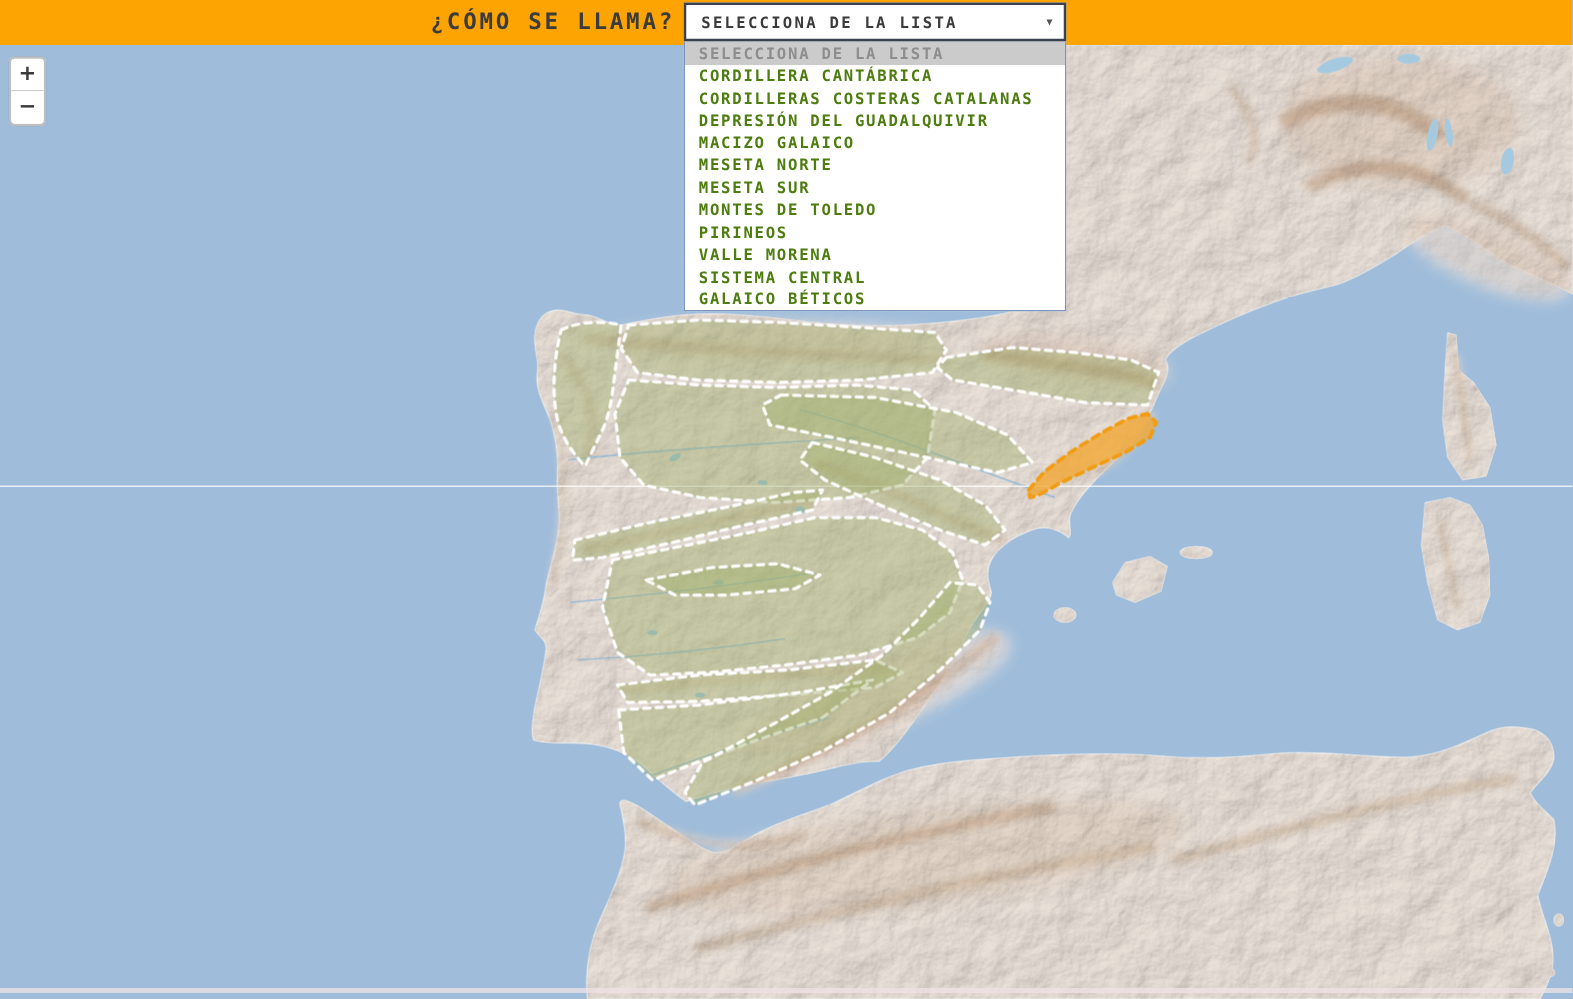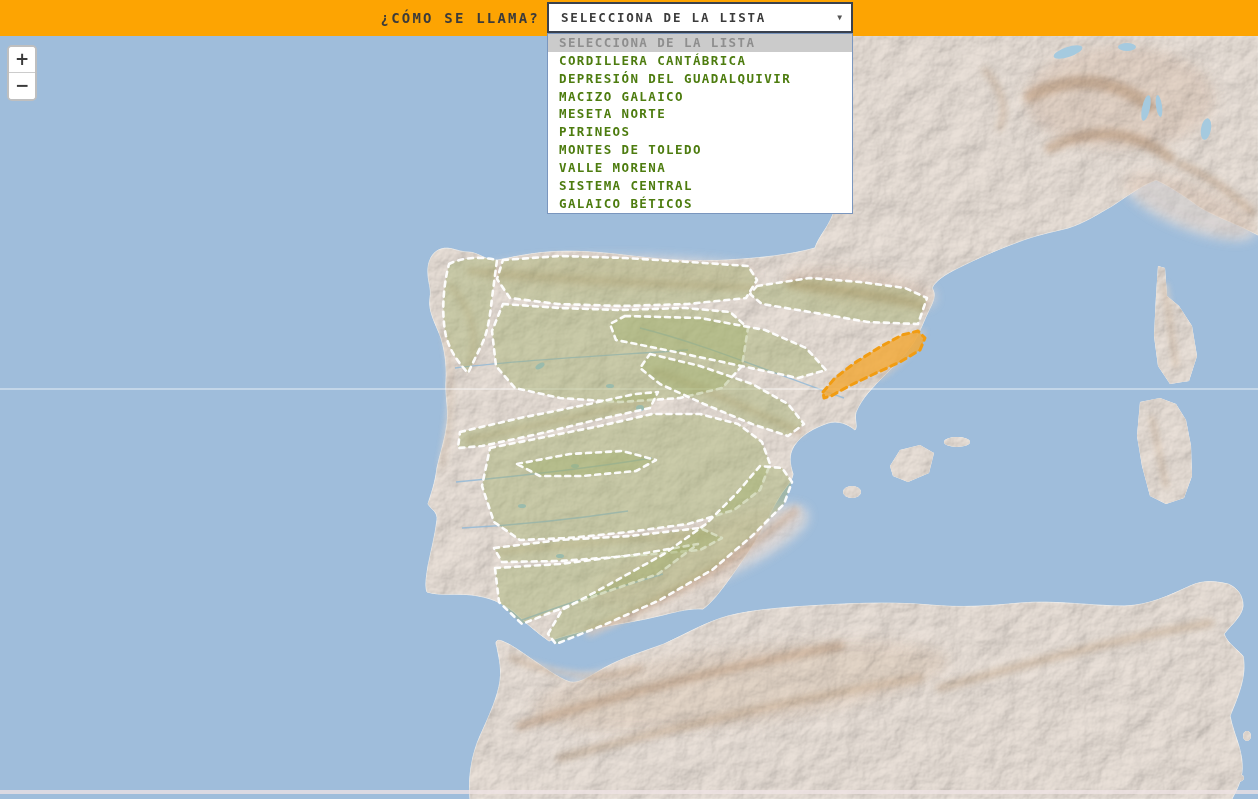--- a/index.html
+++ b/index.html
@@ -8,21 +8,21 @@
     background:#9FBDDB;
     font-family:"DejaVu Sans Mono","Liberation Mono",monospace;
   }
   
   .header{
     position:absolute;left:0;top:0;width:1258px;height:36px;
     background:#FDA402;z-index:30;
   }
   .question{
     position:absolute;right:718px;top:0;height:32px;line-height:36px;
-    font-size:14px;font-weight:bold;letter-spacing:2.2px;color:#3B3B3B;
+    font-size:18px;font-weight:bold;letter-spacing:2.2px;color:#3B3B3B;
     white-space:nowrap;
   }
   .select-box{
     position:absolute;left:547px;top:2px;width:306px;height:31px;
     background:#ffffff;border:2px solid #39414E;box-sizing:border-box;
     cursor:pointer;z-index:35;
   }
   .select-box .select-value{
     position:absolute;left:12px;top:0;height:27px;line-height:27px;
     font-size:12.5px;font-weight:bold;letter-spacing:1.8px;color:#3B3B3B;
@@ -206,21 +206,23 @@
   <div class="question">¿CÓMO SE LLAMA?</div>
   <div class="select-box">
     <span class="select-value">SELECCIONA DE LA LISTA</span>
     <span class="select-arrow">▼</span>
   </div>
 </div>
 
 <div class="dropdown">
   <div class="opt selected">SELECCIONA DE LA LISTA</div>
   <div class="opt">CORDILLERA CANTÁBRICA</div>
+  <div class="opt">CORDILLERAS COSTERAS CATALANAS</div>
   <div class="opt">DEPRESIÓN DEL GUADALQUIVIR</div>
   <div class="opt">MACIZO GALAICO</div>
   <div class="opt">MESETA NORTE</div>
+  <div class="opt">MESETA SUR</div>
+  <div class="opt">MONTES DE TOLEDO</div>
   <div class="opt">PIRINEOS</div>
-  <div class="opt">MONTES DE TOLEDO</div>
   <div class="opt">VALLE MORENA</div>
   <div class="opt">SISTEMA CENTRAL</div>
   <div class="opt">GALAICO BÉTICOS</div>
 </div>
 
 </body></html>

